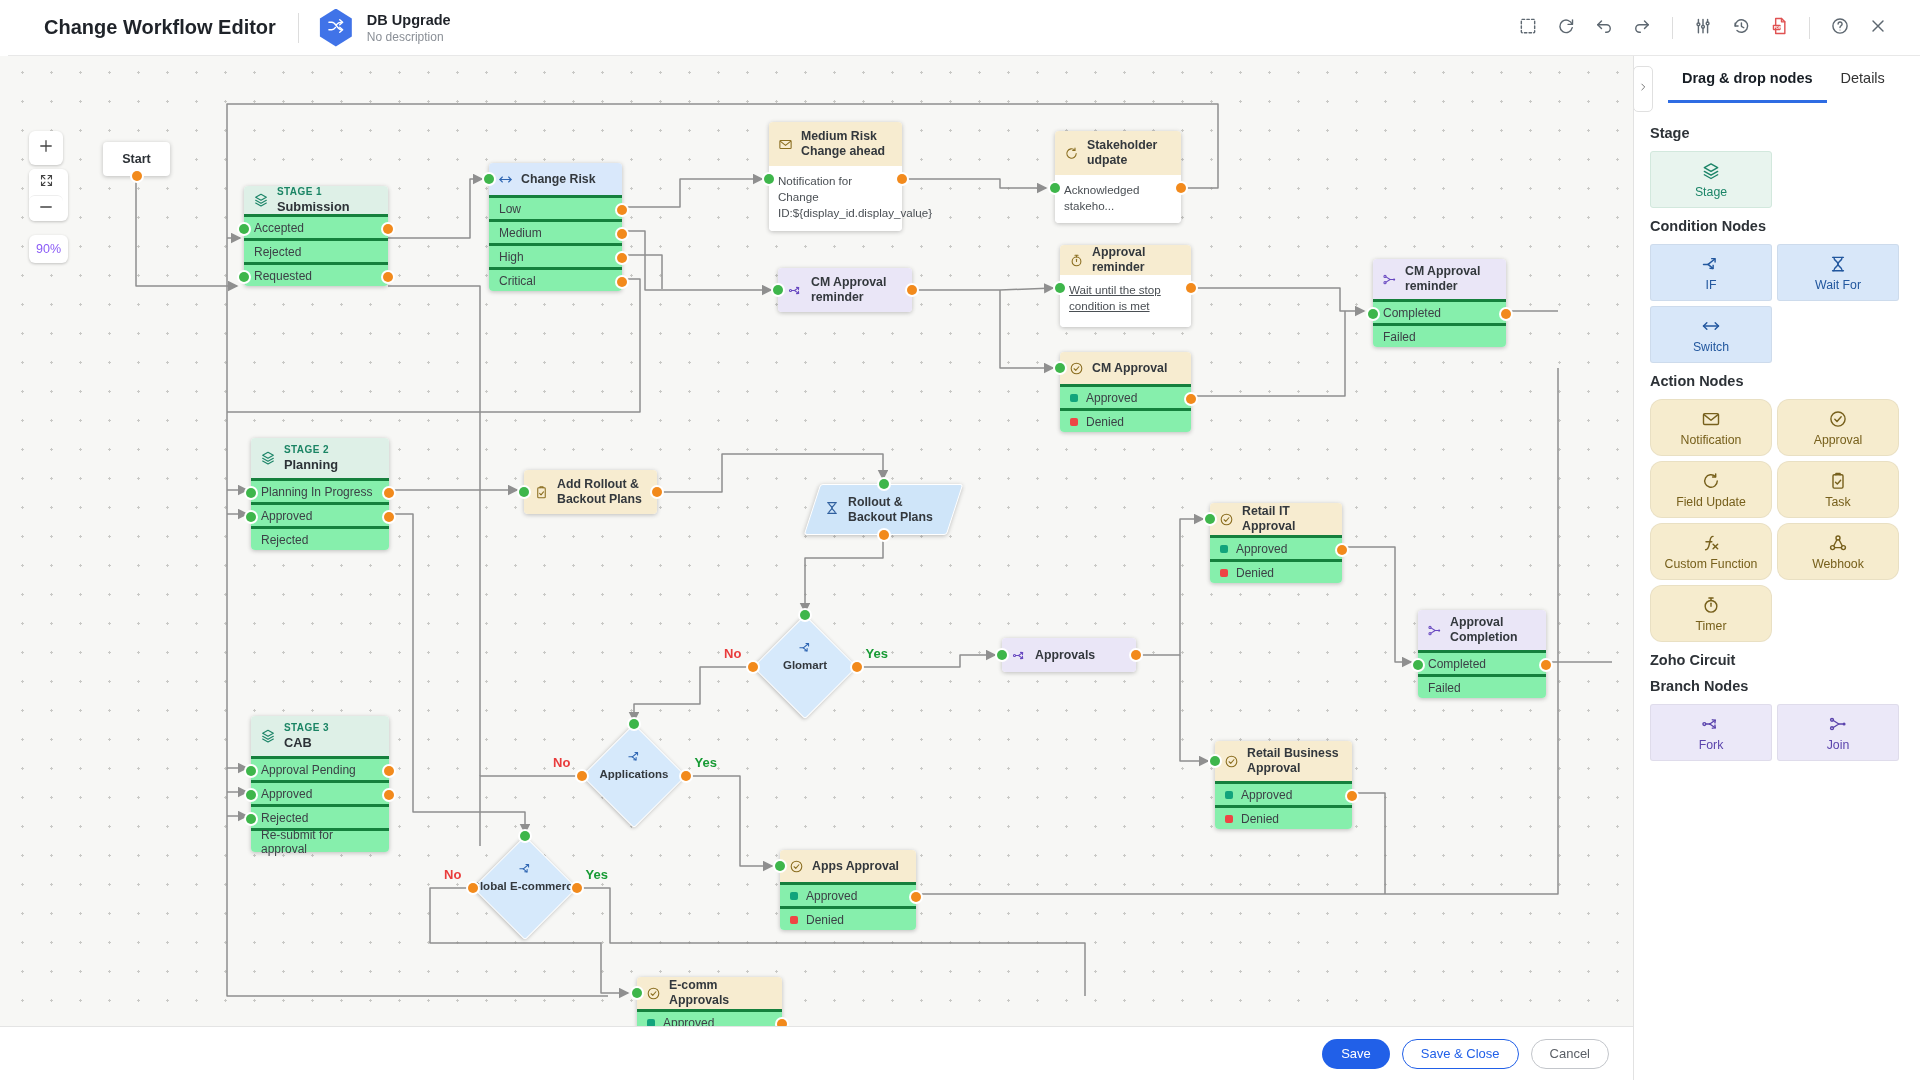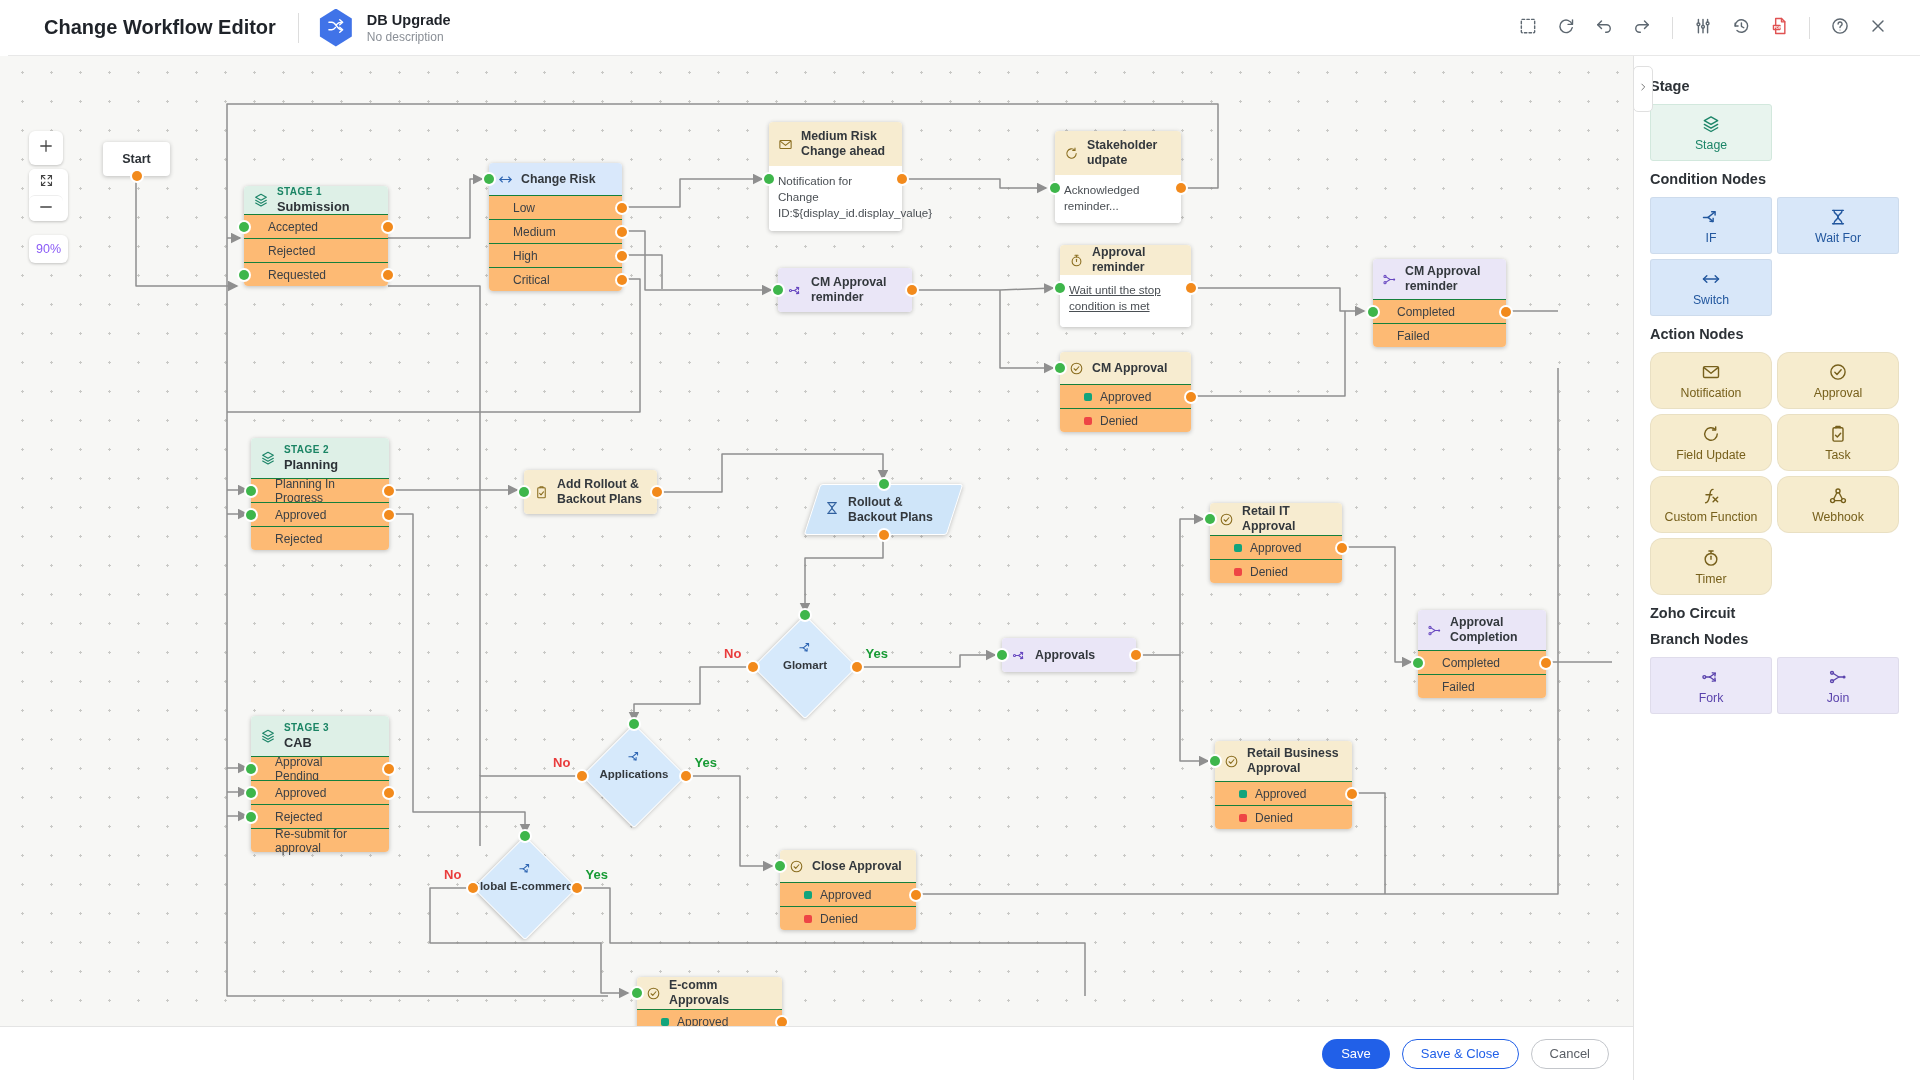--- a/index.html
+++ b/index.html
@@ -32,22 +32,22 @@
     box-shadow:0 1px 4px rgba(40,40,40,.28); font-size:12px; cursor:grab; }
   .n-header { display:flex; align-items:center; gap:8px; padding:6px 9px;
     border-radius:4px 4px 0 0; font-weight:700; font-size:12.3px; color:#33383d; line-height:1.22; }
   .n-header .icon, .n-block .icon { flex:0 0 auto; display:flex; }
   .theme-stage-h { background:#def0e7; } .theme-stage-h .icon { color:#1c8568; }
   .theme-condition-h { background:#d9e8fb; } .theme-condition-h .icon { color:#2f66b3; }
   .theme-action-h { background:#f7ecd0; } .theme-action-h .icon { color:#8a6d1f; }
   .theme-branch-h { background:#eae6f7; } .theme-branch-h .icon { color:#6747c0; }
   .stage-badge { font-size:10px; font-weight:700; color:#1a8464; letter-spacing:.4px; }
   .stage-title { font-size:12.8px; font-weight:700; color:#2d3237; margin-top:1px; }
-  .n-row { position:relative; display:flex; align-items:center; height:24px; padding:0 24px;
-    border-top:1px solid #15803d; font-size:12px; color:#3c4146; background:#fdba74; }
+  .n-row { position:relative; display:flex; align-items:center; height:24px; padding:0 10px;
+    border-top:3px solid #15803d; font-size:12px; color:#3c4146; background:#86efac; }
   .n-row:last-child { border-radius:0 0 4px 4px; }
   .bullet { width:8px; height:8px; border-radius:2px; margin-right:8px; flex:0 0 auto; }
   .bullet.green { background:#12a47c; } .bullet.red { background:#ee4545; }
   .n-body { padding:7px 9px 9px; font-size:11.6px; color:#4a4f54; line-height:1.4;
     border-radius:0 0 4px 4px; background:#fff; }
   .n-block { display:flex; align-items:center; gap:8px; padding:6px 10px; height:100%;
     font-weight:700; font-size:12.3px; color:#33383d; line-height:1.22; border-radius:4px; }
   .theme-action-b { background:#f7ecd0; } .theme-action-b .icon { color:#8a6d1f; }
   .theme-branch-b { background:#eae6f7; } .theme-branch-b .icon { color:#6747c0; }
   .dot { position:absolute; width:10px; height:10px; border-radius:50%;
@@ -330,21 +330,21 @@
       <div class="node" style="left: 1055px; top: 75px; width: 126px;">
         <div class="n-header theme-action-h" style="height: 44px;">
           <span class="icon">
             <svg viewBox="0 0 24 24" width="15" height="15" fill="none" stroke="currentColor" stroke-width="1.7" stroke-linecap="round" stroke-linejoin="round">
               <path d="M19.5 12a7.5 7.5 0 1 1-2.2-5.3"></path>
               <path d="M17.6 3.4v3.7h-3.7"></path>
             </svg>
           </span>
           <span>Stakeholder udpate</span>
         </div>
-        <div class="n-body" style="min-height: 30px;">Acknowledged reminder...</div>
+        <div class="n-body" style="min-height: 30px;">Acknowledged stakeho...</div>
         <span class="dot in" style="left: -5px; top: 52px;"></span>
         <span class="dot out" style="right: -5px; top: 52px;"></span>
       </div>
       <div class="node" style="left: 778px; top: 212px; width: 134px; height: 44px;">
         <div class="n-block theme-branch-b">
           <span class="icon">
             <svg viewBox="0 0 24 24" width="15" height="15" fill="none" stroke="currentColor" stroke-width="1.7" stroke-linecap="round" stroke-linejoin="round">
               <circle cx="4" cy="12" r="1.7"></circle>
               <path d="M5.7 12h4.8"></path>
               <path d="M10.5 12L17 7.5"></path>
@@ -617,21 +617,21 @@
         <span class="dot out" style="right: -4px; top: 48px;"></span>
       </div>
       <div class="node" style="left: 780px; top: 794px; width: 136px;">
         <div class="n-header theme-action-h" style="height: 32px;">
           <span class="icon">
             <svg viewBox="0 0 24 24" width="15" height="15" fill="none" stroke="currentColor" stroke-width="1.7" stroke-linecap="round" stroke-linejoin="round">
               <circle cx="12" cy="12" r="8.5"></circle>
               <path d="M8.2 12.4l2.6 2.6 5-5.8"></path>
             </svg>
           </span>
-          <span>Close Approval</span>
+          <span>Apps Approval</span>
         </div>
         <span class="dot in" style="left: -5px; top: 11px;"></span>
         <div class="n-row">
           <span class="bullet green"></span>
           <span>Approved</span>
           <span class="dot out" style="right: -5px; top: 7px;"></span>
         </div>
         <div class="n-row">
           <span class="bullet red"></span>
           <span>Denied</span>
@@ -711,20 +711,24 @@
     <button class="btn secondary">Save &amp; Close</button>
     <button class="btn neutral">Cancel</button>
   </div>
 
 <aside class="sidebar">
   <div class="collapse-btn">
       <span><svg viewBox="0 0 24 24" width="14" height="14" fill="none" stroke="currentColor" stroke-width="1.7" stroke-linecap="round" stroke-linejoin="round">
           <path d="M10 7l5 5-5 5"></path>
         </svg></span>
     </div>
+  <div class="tabs">
+    <div class="tab active">Drag &amp; drop nodes</div>
+    <div class="tab">Details</div>
+  </div>
   <div class="sb-content" id="sb-sections">
       <div class="sec-label">Stage</div>
       <div class="tile-grid">
         <div class="tile tile-stage">
           <span class="icon">
             <svg viewBox="0 0 24 24" width="20" height="20" fill="none" stroke="currentColor" stroke-width="1.7" stroke-linecap="round" stroke-linejoin="round">
               <path d="M12 3.5l8 4.5-8 4.5-8-4.5z"></path>
               <path d="M4 12.5l8 4.5 8-4.5"></path>
               <path d="M4 16.5l8 4.5 8-4.5"></path>
             </svg>

